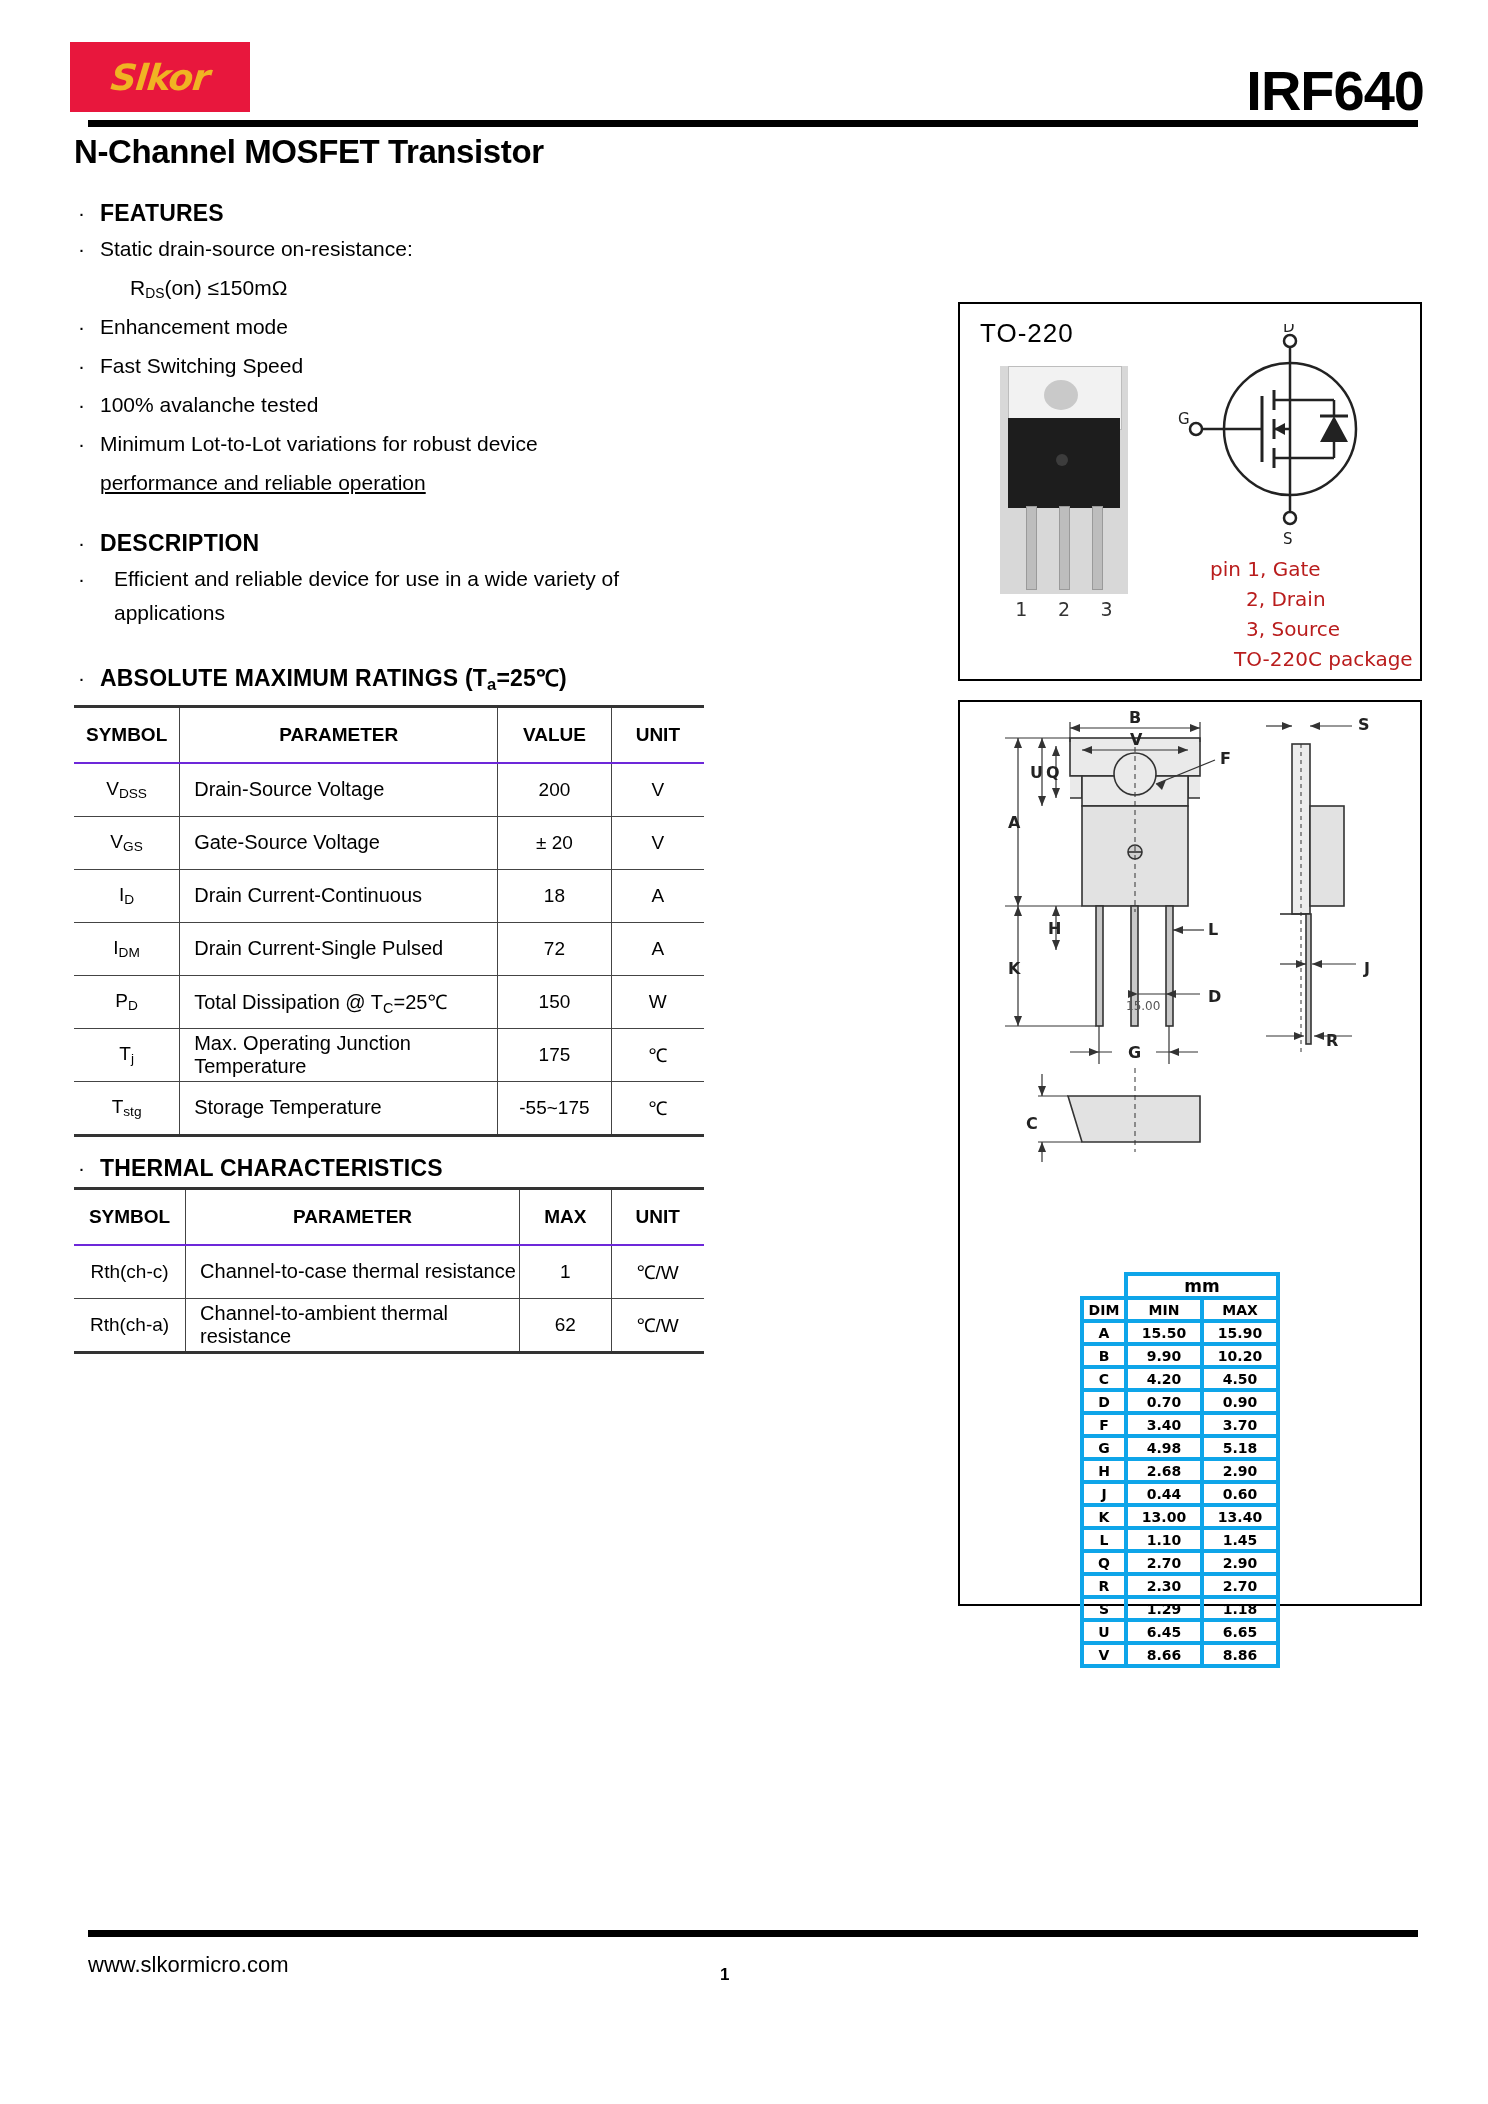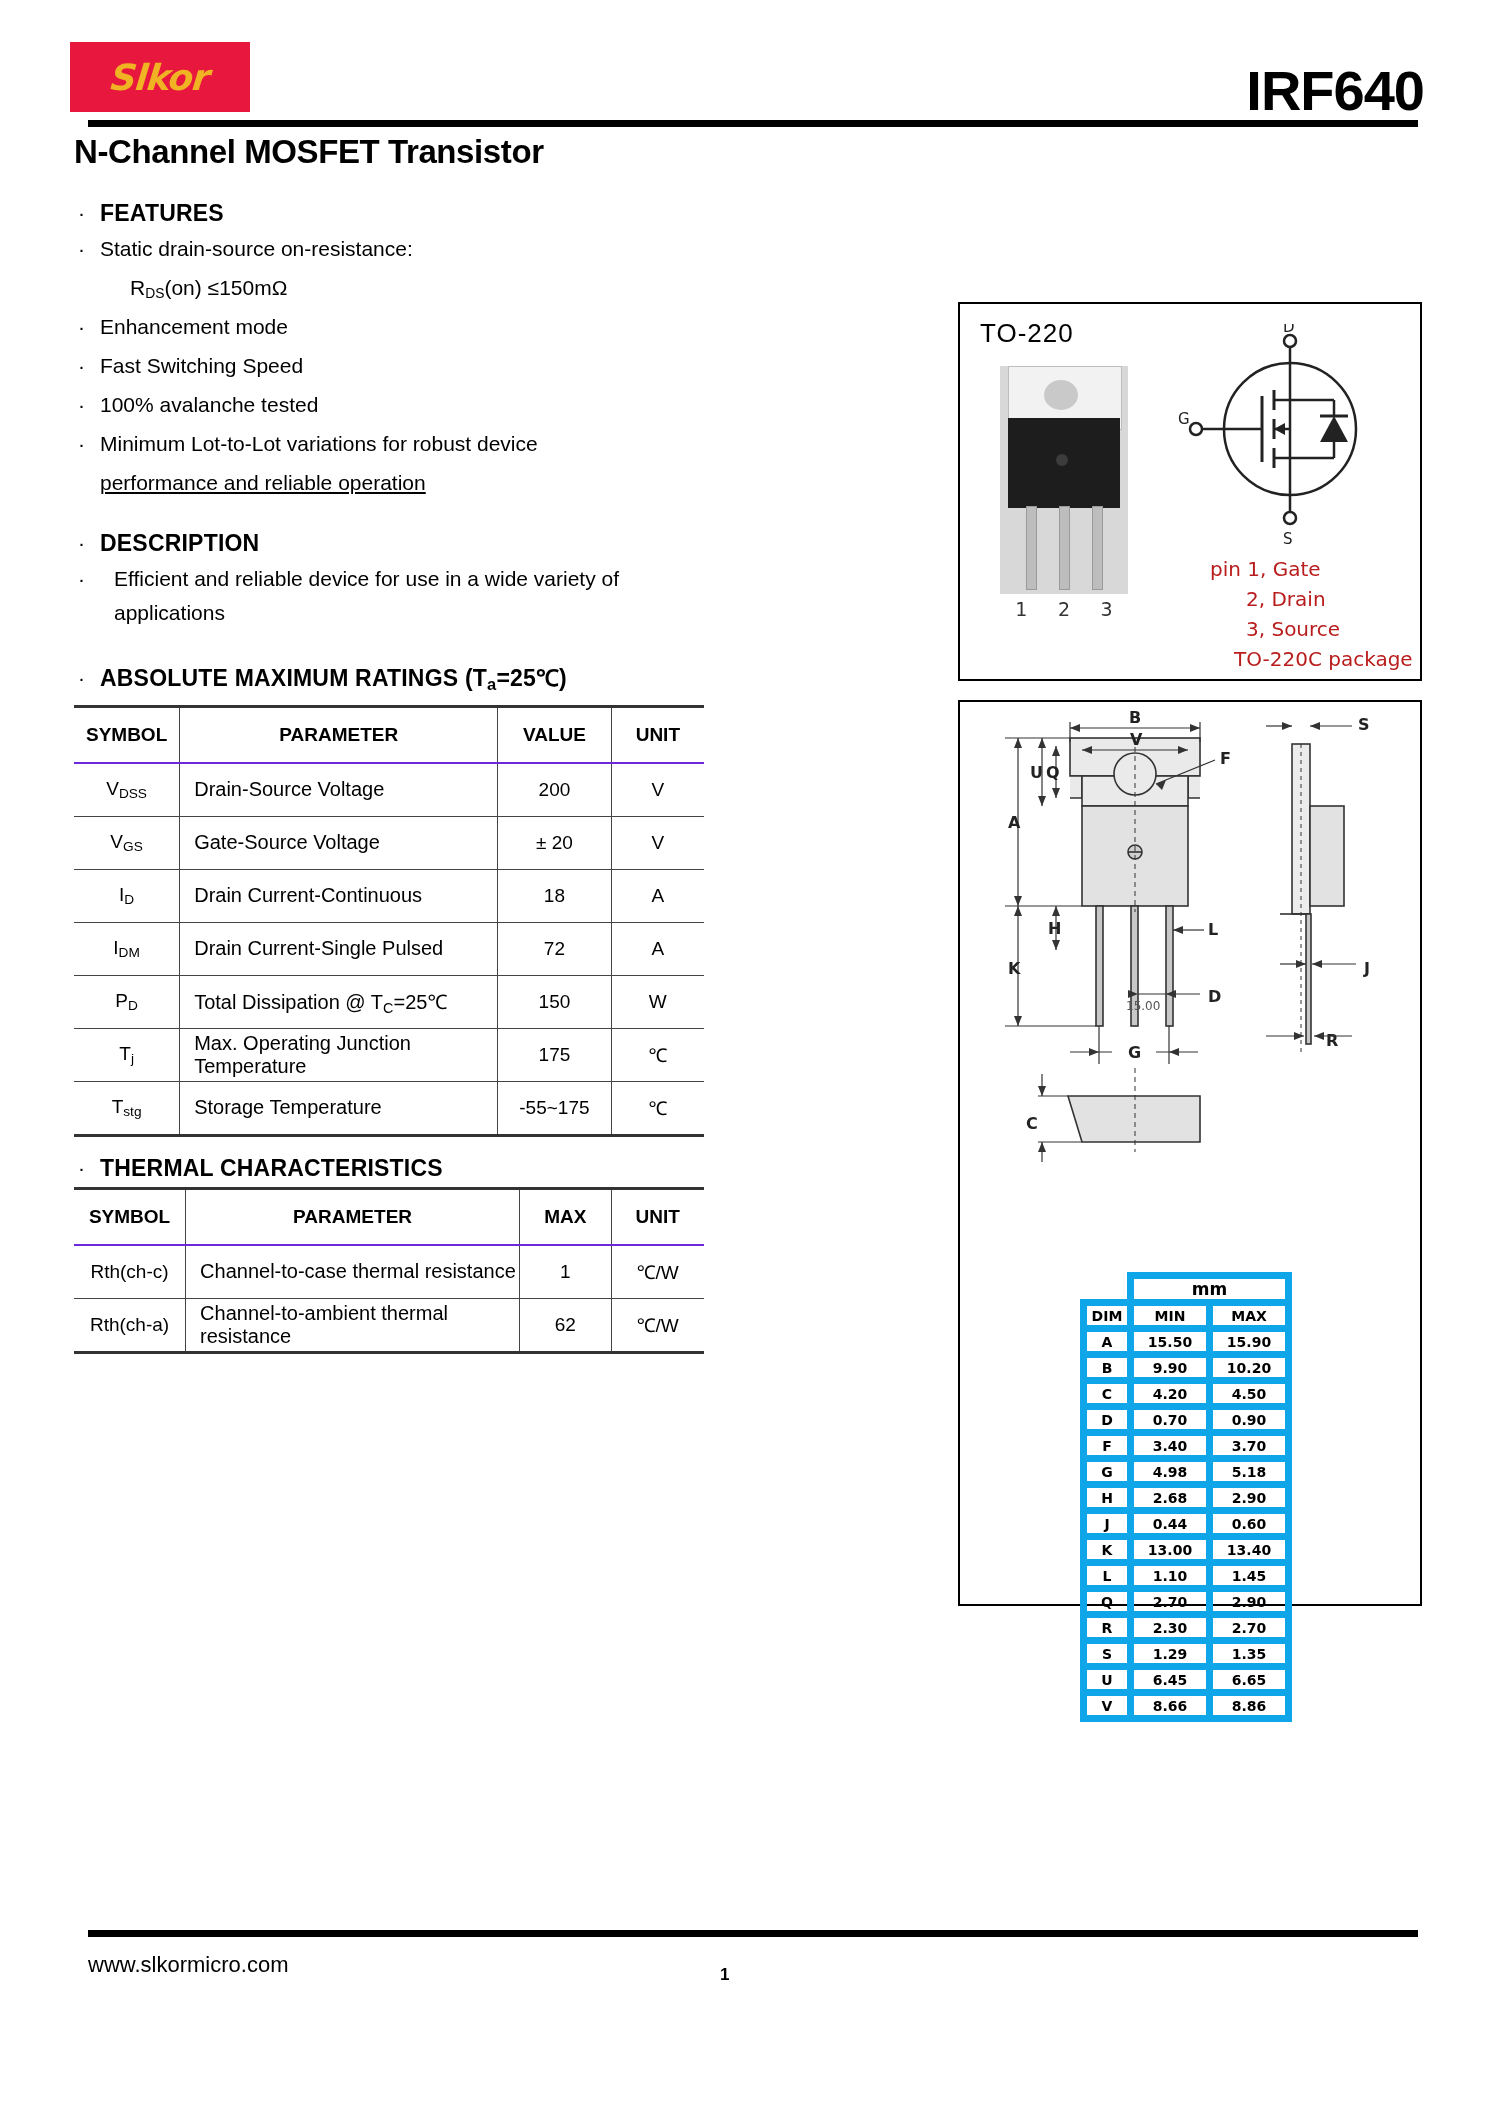--- a/index.html
+++ b/index.html
@@ -102,21 +102,21 @@
   .photo-nums{position:absolute;left:40px;top:294px;width:128px;
     display:flex;justify-content:space-around;font-size:19px;color:#333;
     font-family:"DejaVu Sans",sans-serif;}
 
   .symbol-svg{position:absolute;left:210px;top:20px;}
   .mech-svg{position:absolute;left:0;top:0;}
 
   
   .dimtable{position:absolute;left:120px;top:570px;border-collapse:collapse;
     font-family:"DejaVu Sans",sans-serif;font-size:14px;font-weight:bold;}
-  .dimtable td,.dimtable th{border:7px solid #0ea5e9;text-align:center;height:19px;
+  .dimtable td,.dimtable th{border:4px solid #0ea5e9;text-align:center;height:19px;
     padding:0 3px;}
   .dimtable .c1{width:34px;}
   .dimtable .c2{width:66px;}
   .dimtable .c3{width:66px;}
   .dimtable .mm{font-size:17px;}
 
   
   .frule{position:absolute;left:88px;top:1930px;width:1330px;height:7px;background:#000;}
   .furl{position:absolute;left:88px;top:1952px;font-size:22px;}
   .fpage{position:absolute;left:720px;top:1965px;font-size:17px;font-weight:bold;}
@@ -537,21 +537,21 @@
             <td>2.90</td>
           </tr>
       <tr>
             <td>R</td>
             <td>2.30</td>
             <td>2.70</td>
           </tr>
       <tr>
             <td>S</td>
             <td>1.29</td>
-            <td>1.35</td>
+            <td>1.18</td>
           </tr>
       <tr>
             <td>U</td>
             <td>6.45</td>
             <td>6.65</td>
           </tr>
       <tr>
             <td>V</td>
             <td>8.66</td>
             <td>8.86</td>

